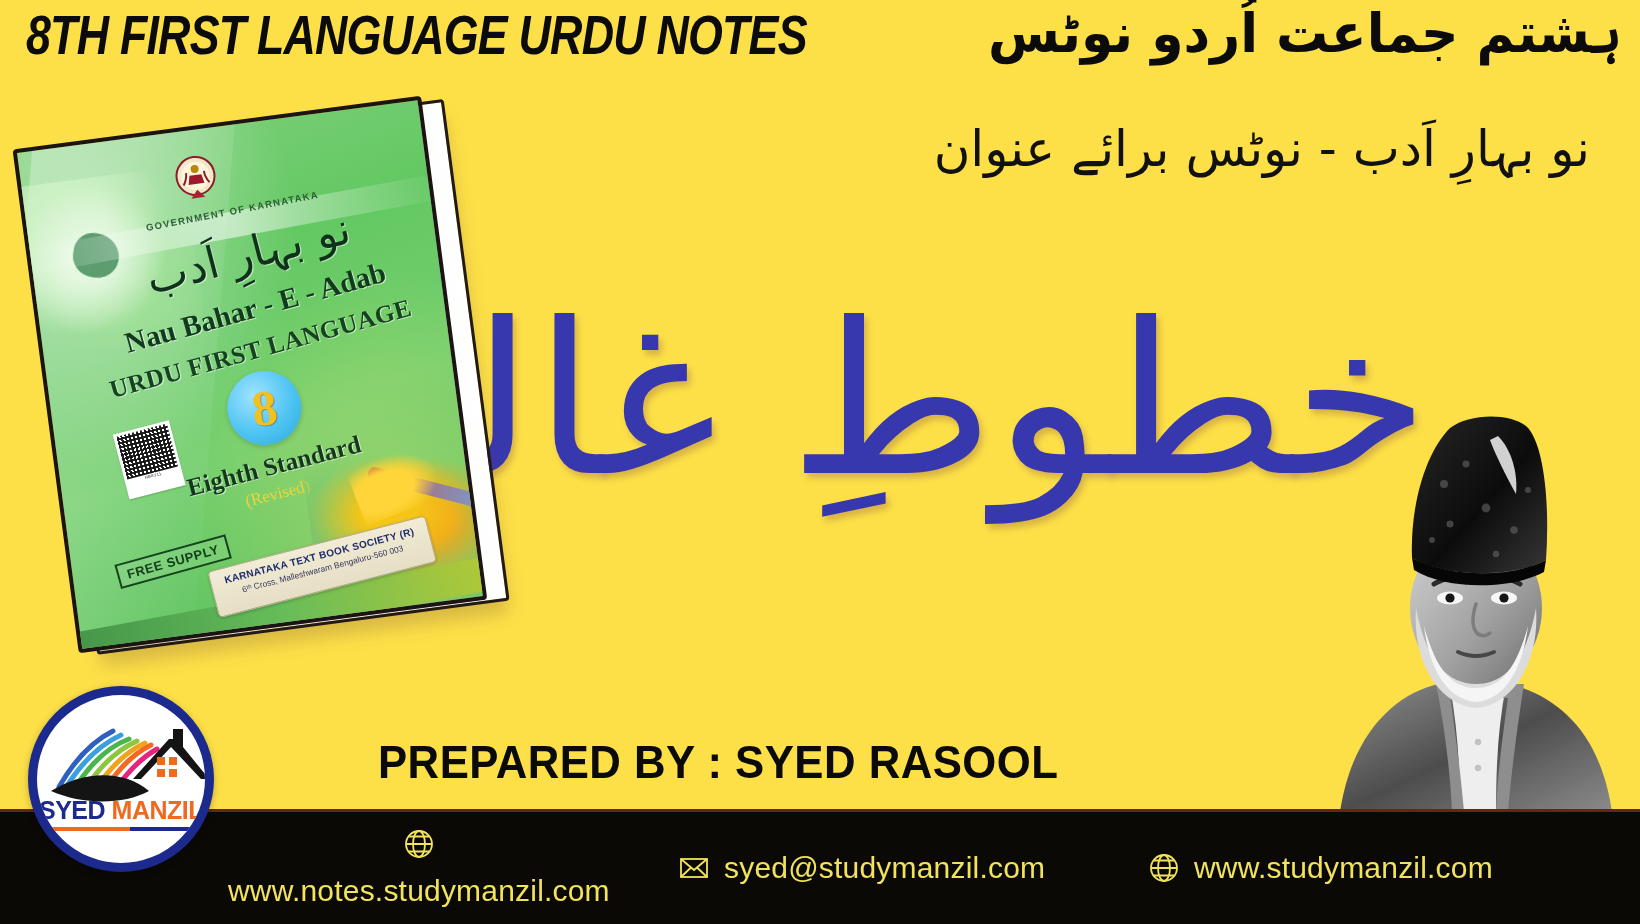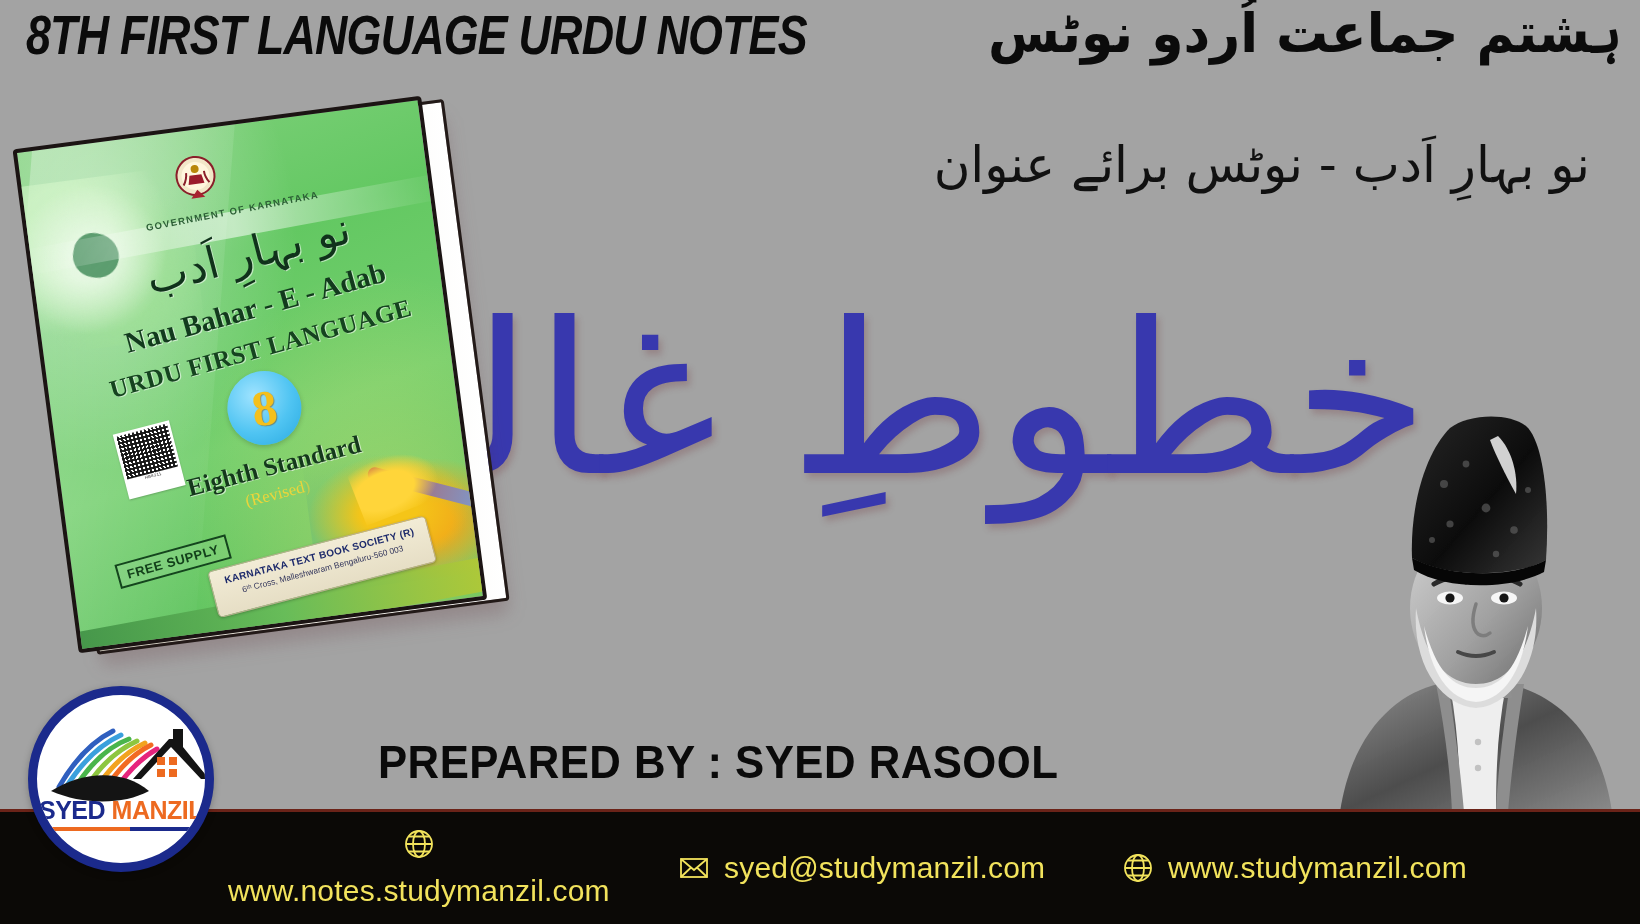--- a/index.html
+++ b/index.html
@@ -2,40 +2,40 @@
 <html><head>
 <meta charset="utf-8">
 <style>
   html,body{margin:0;padding:0;}
   body{
     width:1640px;height:924px;overflow:hidden;
     background:#F9BFBF;
     font-family:"Liberation Sans","DejaVu Sans",sans-serif;
     position:relative;
   }
-  #poster{position:absolute;inset:0;background:#a3a3a3;overflow:hidden;}
+  #poster{position:absolute;inset:0;background:#fde047;overflow:hidden;}
 
   
   .hdr-en{
     position:absolute;left:26px;top:6px;
     font-size:56px;font-weight:bold;font-style:italic;
     letter-spacing:-1px;color:#0b0b0b;
     transform:scaleX(0.80);transform-origin:left top;
     white-space:nowrap;line-height:1.05;
   }
   .hdr-ur{
     position:absolute;right:18px;top:2px;
     direction:rtl;color:#0b0b0b;
     font-size:52px;font-weight:bold;
     font-family:"DejaVu Sans","Liberation Sans",sans-serif;
     white-space:nowrap;letter-spacing:-1px;
     transform:scaleY(1.05);transform-origin:right top;
   }
   .sub-ur{
-    position:absolute;right:50px;top:136px;
+    position:absolute;right:50px;top:120px;
     direction:rtl;color:#111;
     font-size:50px;
     font-family:"DejaVu Sans","Liberation Sans",sans-serif;
     white-space:nowrap;
   }
 
   
   .title-ur{
     position:absolute;right:210px;top:296px;
     direction:rtl;
@@ -233,21 +233,21 @@
     background:#0B0906;border-top:3px solid #6B2318;z-index:5;
     display:flex;align-items:center;
   }
   .fitem{display:flex;align-items:center;gap:14px;white-space:nowrap;}
   .fitem .flabel{
     color:#F2E35C;font-size:30px;letter-spacing:.2px;
   }
   .ficon{width:32px;height:32px;flex:0 0 32px;}
   .f1{position:absolute;left:228px;flex-direction:column;}
   .f2{position:absolute;left:678px;}
-  .f3{position:absolute;left:1122px;}
+  .f3{position:absolute;left:1148px;}
 </style>
 </head>
 <body>
 
 <div id="poster">
 
   <div class="hdr-en">8TH FIRST LANGUAGE URDU NOTES</div>
   <div class="hdr-ur">ہشتم جماعت اُردو نوٹس</div>
   <div class="sub-ur">نو بہارِ اَدب - نوٹس برائے عنوان</div>
 

